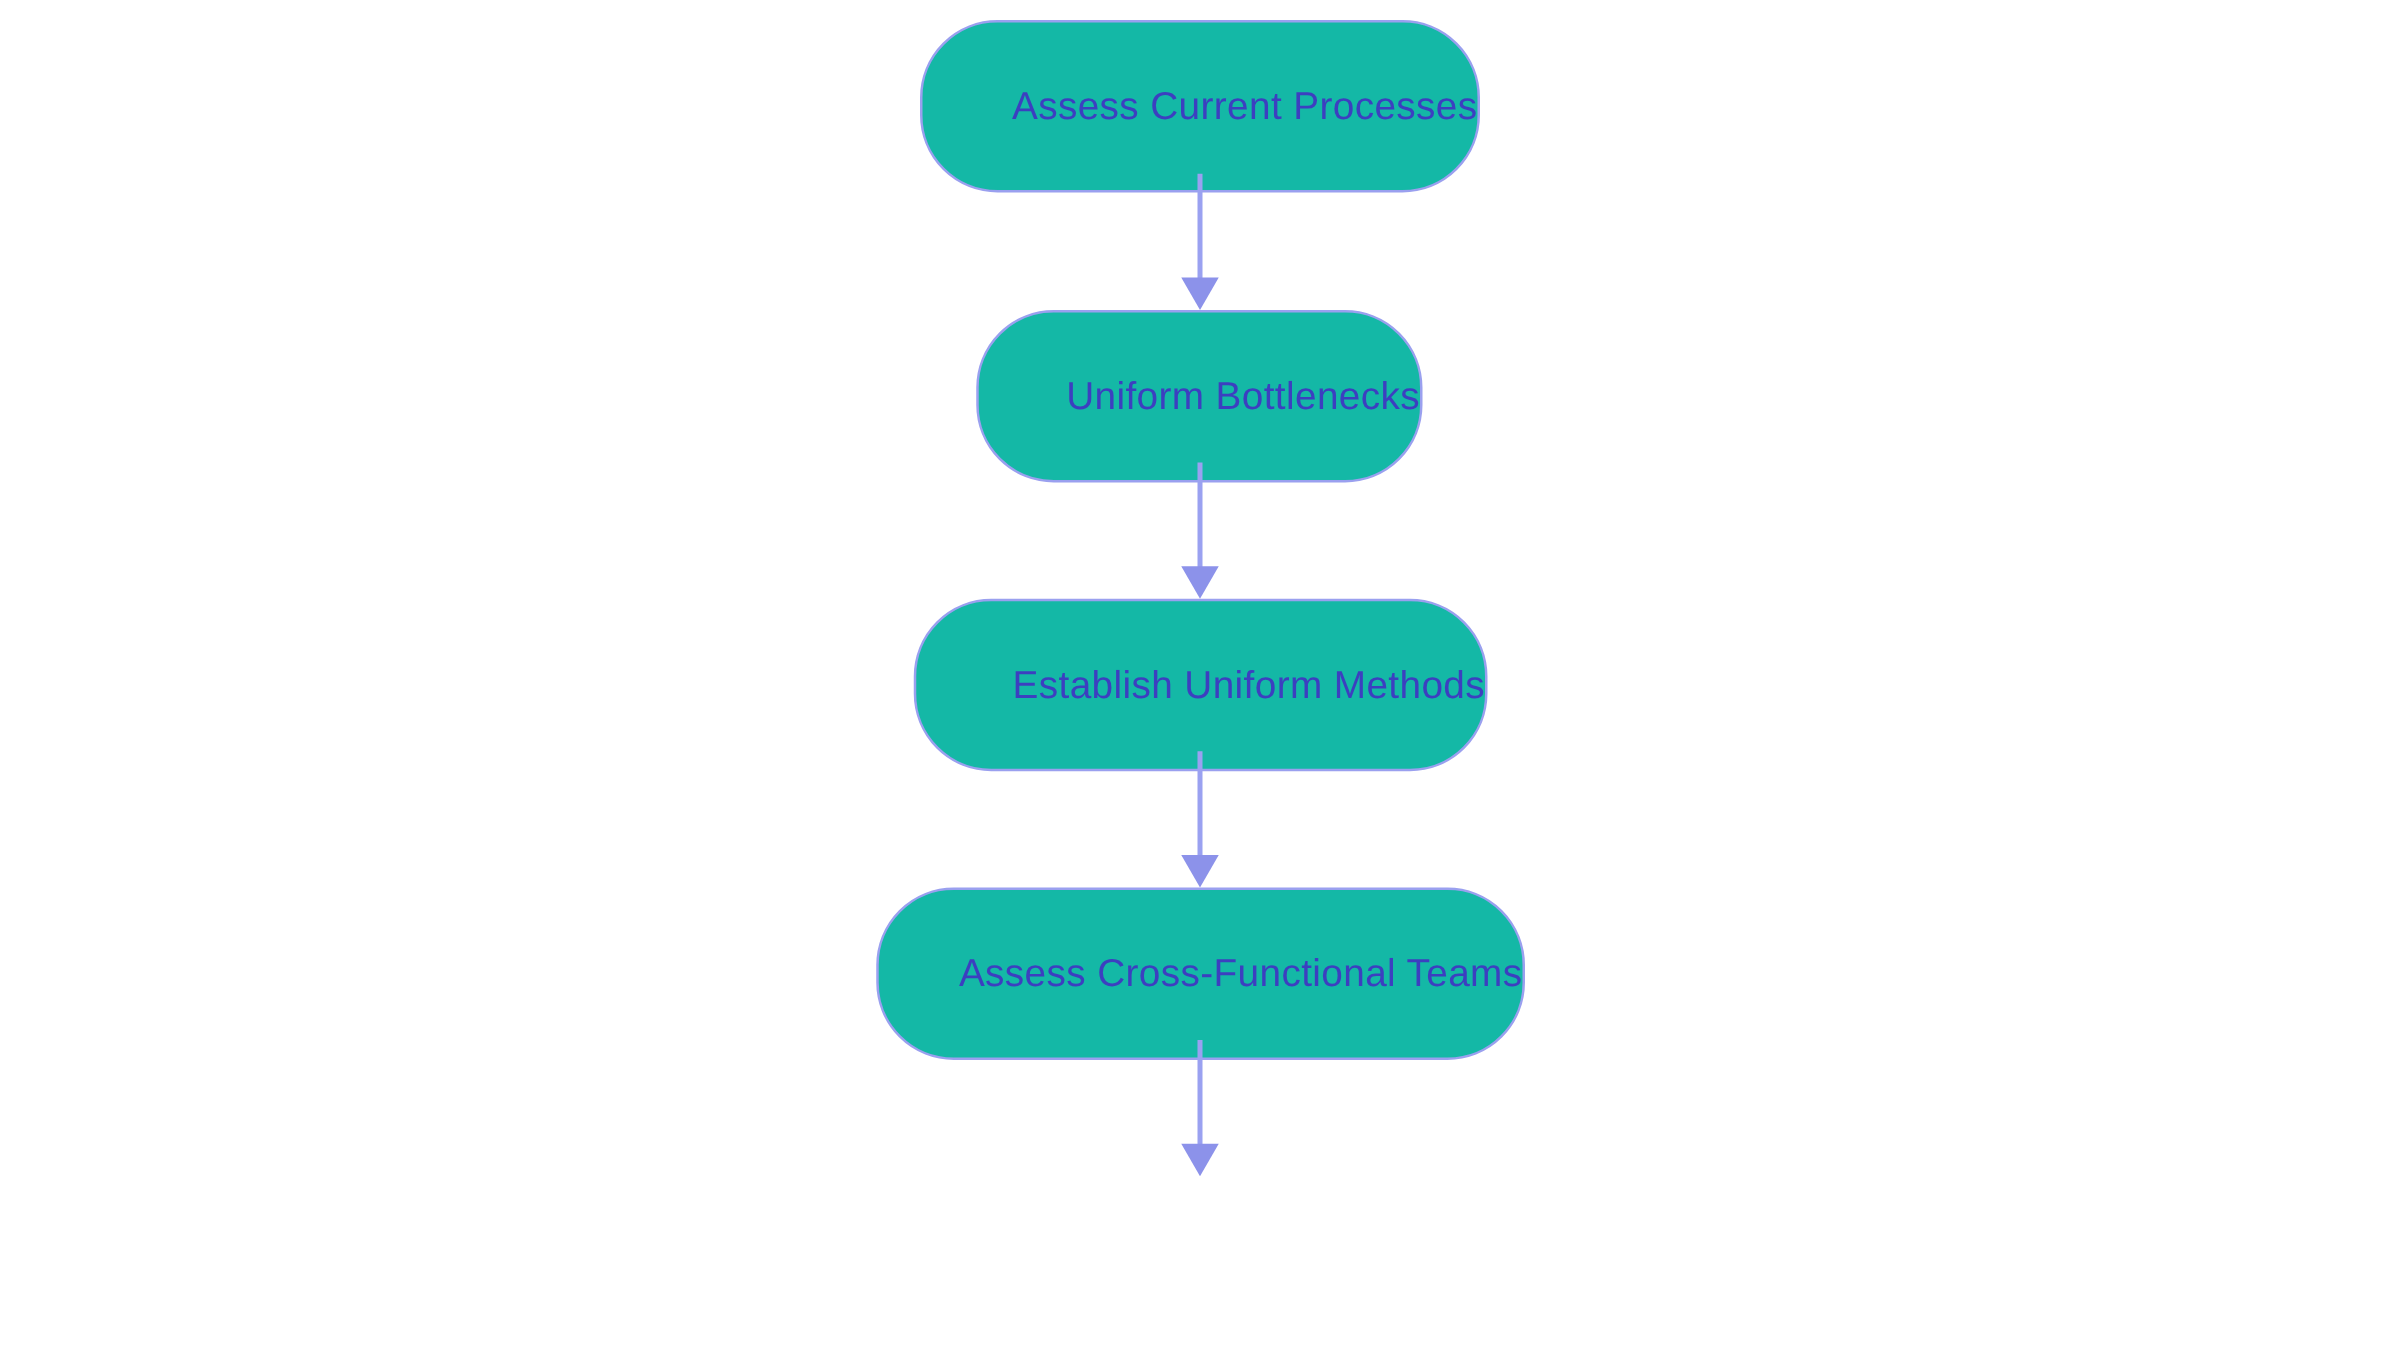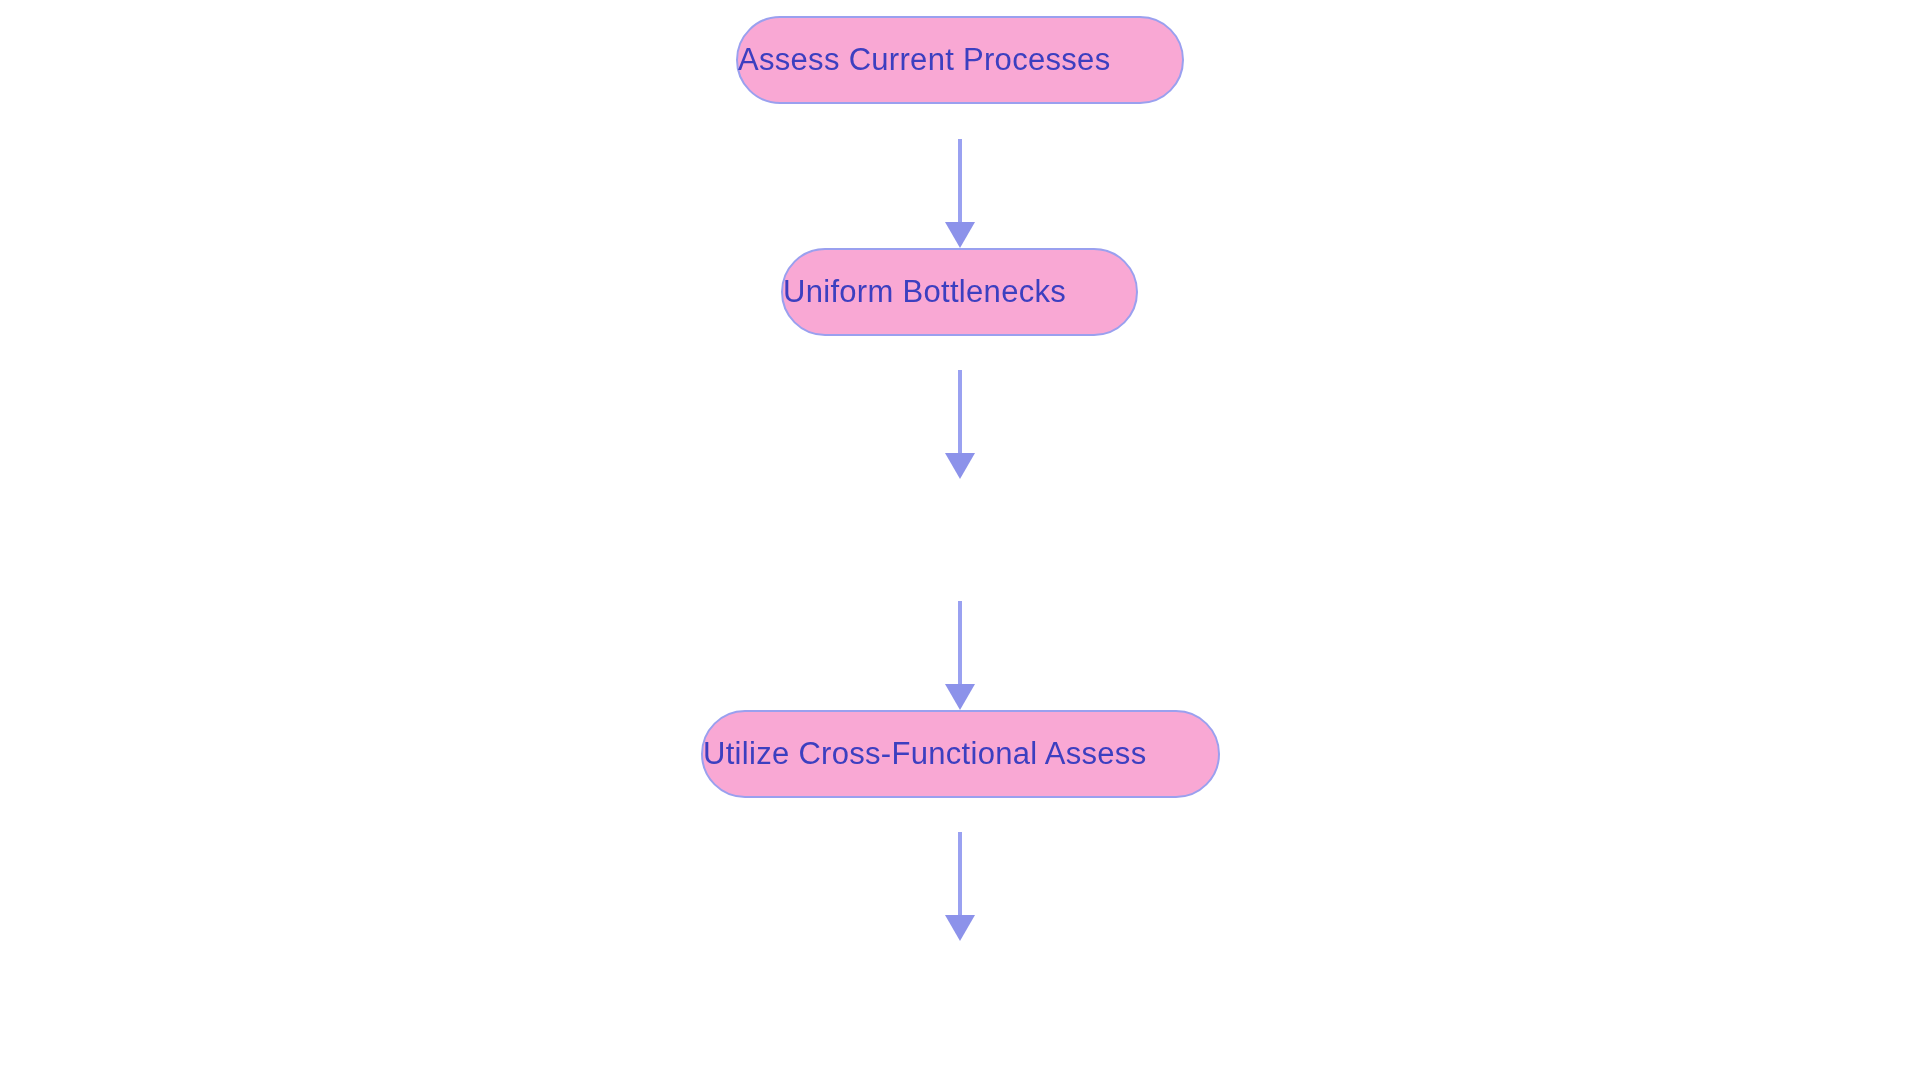--- a/index.html
+++ b/index.html
@@ -12,28 +12,28 @@
     overflow: hidden;
   }
   .canvas {
     position: relative;
     width: 1920px;
     height: 1083px;
     background: #ffffff;
   }
   .node {
     position: absolute;
-    height: 88px;
-    background: #f9a8d4;
+    height: 138px;
+    background: #14b8a6;
     border: 2px solid #9aa0ef;
     border-radius: 62px;
     box-sizing: border-box;
     display: flex;
     align-items: center;
-    justify-content: flex-start;
+    justify-content: flex-end;
   }
   .node .label {
     color: #3c3fc0;
     font-size: 31px;
     letter-spacing: 0.3px;
     white-space: nowrap;
     text-align: center;
   }
   .arrow {
     position: absolute;
@@ -85,28 +85,31 @@
 
   <div class="node node-2">
     <span class="label">Uniform Bottlenecks</span>
   </div>
 
   <div class="arrow arrow-2">
     <div class="line"></div>
     <div class="head"></div>
   </div>
 
+  <div class="node node-3">
+    <span class="label">Establish Uniform Methods</span>
+  </div>
 
   <div class="arrow arrow-3">
     <div class="line"></div>
     <div class="head"></div>
   </div>
 
   <div class="node node-4">
-    <span class="label">Utilize Cross-Functional Assess</span>
+    <span class="label">Assess Cross-Functional Teams</span>
   </div>
 
   <div class="arrow arrow-4">
     <div class="line"></div>
     <div class="head"></div>
   </div>
 
 
 </div>
 

